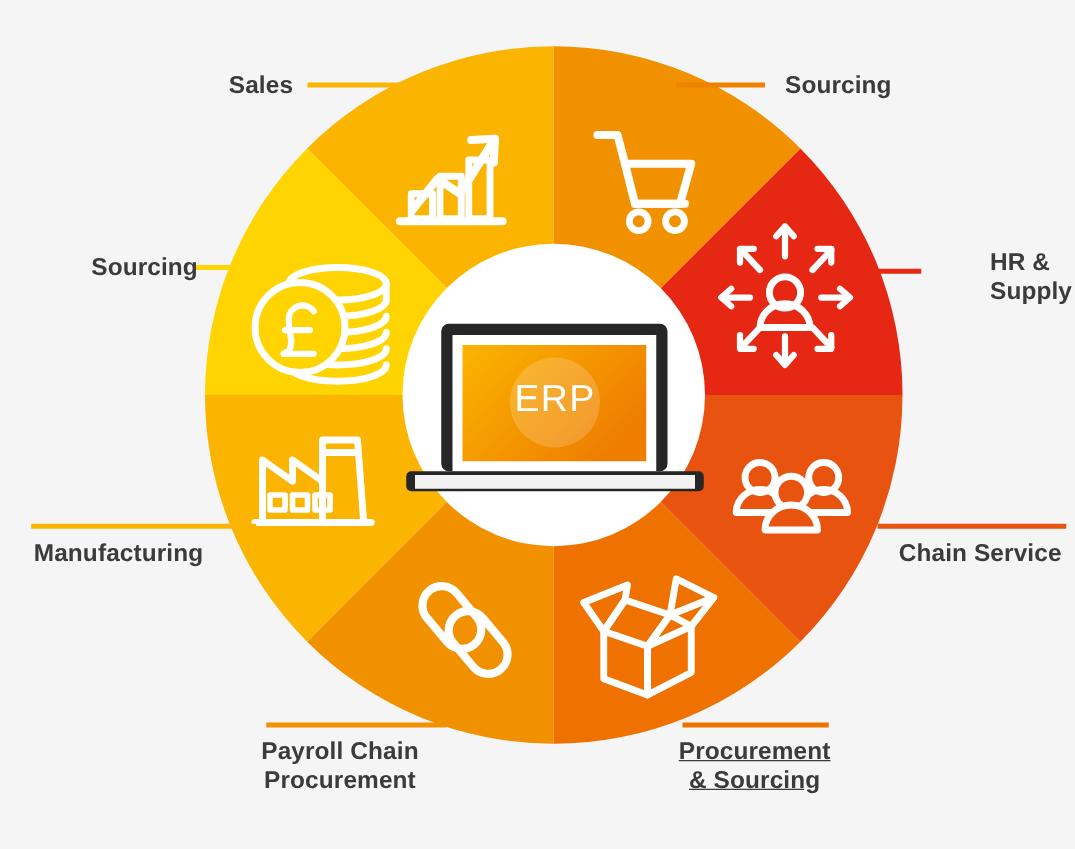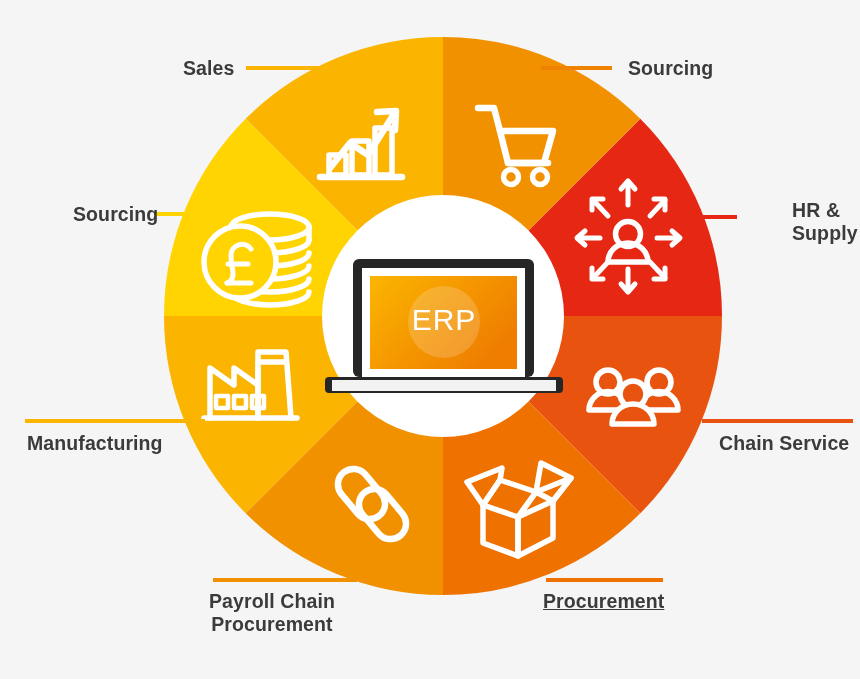--- a/index.html
+++ b/index.html
@@ -227,20 +227,21 @@
 
   <div class="label lbl-hr two-line">
     <div>HR &amp;</div>
     <div>Supply</div>
   </div>
 
   <div class="label lbl-field">Chain Service</div>
 
   <div class="label lbl-proc two-line">
     <div>Procurement</div>
+    <div>&amp; Sourcing</div>
   </div>
 
   <div class="label lbl-scm two-line">
     <div>Payroll Chain</div>
     <div>Procurement</div>
   </div>
 
   <div class="label lbl-manu">Manufacturing</div>
 
   <div class="label lbl-finance">Sourcing</div>

